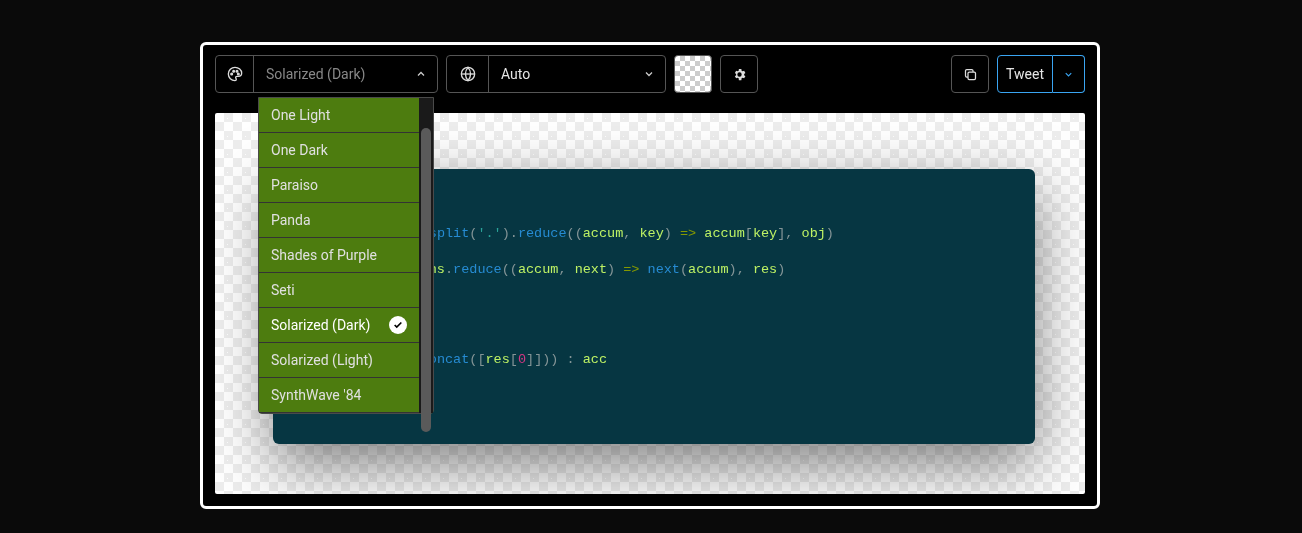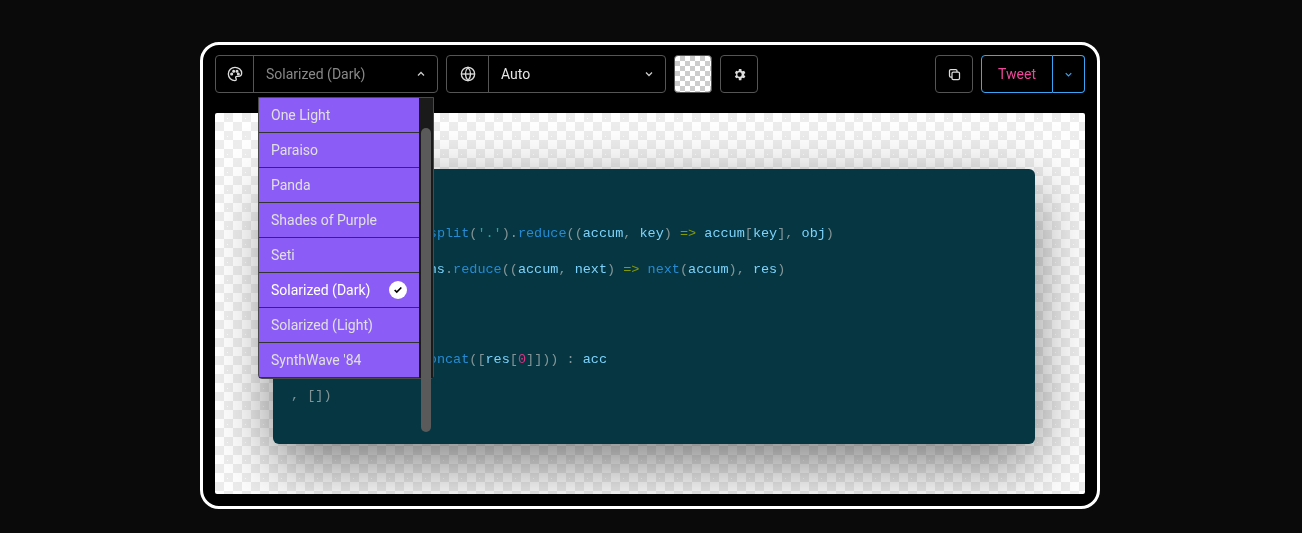--- a/index.html
+++ b/index.html
@@ -1,49 +1,49 @@
 <!DOCTYPE html>
 <html><head>
 <meta charset="utf-8">
 <style>
 * { margin:0; padding:0; box-sizing:border-box; }
 body { background:#0a0a0a; width:1302px; height:533px; font-family:-apple-system,BlinkMacSystemFont,"Segoe UI",Roboto,sans-serif; overflow:hidden; position:relative; }
-.panel { position:absolute; left:200px; top:42px; width:900px; height:467px; border:3px solid #fff; border-radius:19px; background:#000; }
+.panel { position:absolute; left:200px; top:42px; width:900px; height:467px; border:3px solid #fff; border-radius:6px; background:#000; }
 .toolbar { display:flex; gap:8px; padding:10px 12px; align-items:center; }
 .btn { height:38px; background:#000; border:1px solid #555; border-radius:4px; color:#e5e5e5; display:flex; align-items:center; justify-content:center; font-size:14px; cursor:pointer; }
 .btn-icon { width:38px; }
 .theme-btn { width:223px; display:flex; align-items:center; }
 .theme-btn .icon-box { width:38px; height:100%; display:flex; align-items:center; justify-content:center; border-right:1px solid #555; }
 .theme-btn .label-box { flex:1; padding:0 12px; color:#888; text-align:left; }
 .theme-btn .chev { width:32px; display:flex; align-items:center; justify-content:center; }
 .lang-btn { width:220px; display:flex; align-items:center; }
 .lang-btn .icon-box { width:42px; height:100%; display:flex; align-items:center; justify-content:center; border-right:1px solid #555; }
 .lang-btn .label-box { flex:1; padding:0 12px; text-align:left; color:#e5e5e5; }
 .lang-btn .chev { width:32px; display:flex; align-items:center; justify-content:center; }
 .swatch { width:38px; height:38px; border:1px solid #555; border-radius:4px; background-image:linear-gradient(45deg,#ccc 25%,transparent 25%),linear-gradient(-45deg,#ccc 25%,transparent 25%),linear-gradient(45deg,transparent 75%,#ccc 75%),linear-gradient(-45deg,transparent 75%,#ccc 75%);background-size:10px 10px;background-position:0 0,0 5px,5px -5px,-5px 0;background-color:#fff; cursor:pointer; }
 .tweet-group, .export-group { display:flex; }
 .tweet-group .btn, .export-group .btn { border-radius:0; }
-.tweet-group .btn:first-child { border-radius:4px 0 0 4px; padding:0 16px; color:#ec4899; border-color:#3aa5f2; }
+.tweet-group .btn:first-child { border-radius:4px 0 0 4px; padding:0 8px; color:#e5e5e5; border-color:#3aa5f2; }
 .tweet-group .btn:last-child { border-radius:0 4px 4px 0; width:32px; border-color:#3aa5f2; border-left:none; color:#3aa5f2;}
 .export-group .btn:first-child { border-radius:4px 0 0 4px; padding:0 20px; color:#b36bff; border-color:#b36bff; }
 .export-group .btn:last-child { border-radius:0 4px 4px 0; width:32px; border-color:#b36bff; border-left:none; color:#b36bff;}
 .spacer { flex:1; }
 .canvas { position:absolute; left:12px; right:12px; top:68px; bottom:12px; background-image:linear-gradient(45deg,#ededed 25%,transparent 25%),linear-gradient(-45deg,#ededed 25%,transparent 25%),linear-gradient(45deg,transparent 75%,#ededed 75%),linear-gradient(-45deg,transparent 75%,#ededed 75%);background-size:18px 18px;background-position:0 0,0 9px,9px -9px,-9px 0;background-color:#fff; border-radius:2px; overflow:hidden;}
 .code-block { position:absolute; left:58px; top:56px; width:762px; height:275px; background:#063642; border-radius:6px; box-shadow:0 20px 60px rgba(0,0,0,0.5); padding:56px 18px 18px 18px; font-family:"SFMono-Regular",Consolas,"Liberation Mono",Menlo,monospace; font-size:13.5px; line-height:18px; color:#839496; overflow:hidden;}
-.dropdown { position:absolute; left:55px; top:52px; width:176px; background:#8b5cf6; border:1px solid #4a4a4a; border-radius:0 0 4px 4px; z-index:50; max-height:394px; display:flex;}
+.dropdown { position:absolute; left:55px; top:52px; width:176px; background:#4d7c0f; border:1px solid #4a4a4a; border-radius:0 0 4px 4px; z-index:50; max-height:394px; display:flex;}
 .dropdown-list { flex:1; overflow:hidden;}
 .dropdown-item { height:35px; display:flex; align-items:center; padding:0 12px; color:#e0e0e0; font-size:14px; border-bottom:1px solid #333; cursor:pointer; justify-content:space-between;}
 .dropdown-item.sel { color:#fff; }
 .check { width:18px; height:18px; border-radius:50%; background:#fff; display:flex; align-items:center; justify-content:center; }
 .scrollbar { width:14px; background:#1a1a1a; position:relative;}
 .scrollthumb { position:absolute; left:2px; right:2px; top:30px; height:304px; background:#5a5a5a; border-radius:5px;}
 svg { display:block; }
 .cline { white-space:pre; }
 .fn { color:#268bd2; }
-.var { color:#7dd3fc; }
+.var { color:#bef264; }
 .op { color:#859900; }
 .num { color:#d33682; }
 .str { color:#2aa198; }
 </style>
 </head>
 <body>
 
 <div class="panel">
   <div class="toolbar">
     <div class="btn theme-btn">
@@ -122,20 +122,23 @@
 <div class="cline">, [])</div>
     </div>
   </div>
 
   <div class="dropdown">
     <div class="dropdown-list">
       <div class="dropdown-item">
           <span>One Light</span>
         </div>
       <div class="dropdown-item">
+          <span>One Dark</span>
+        </div>
+      <div class="dropdown-item">
           <span>Paraiso</span>
         </div>
       <div class="dropdown-item">
           <span>Panda</span>
         </div>
       <div class="dropdown-item">
           <span>Shades of Purple</span>
         </div>
       <div class="dropdown-item">
           <span>Seti</span>

